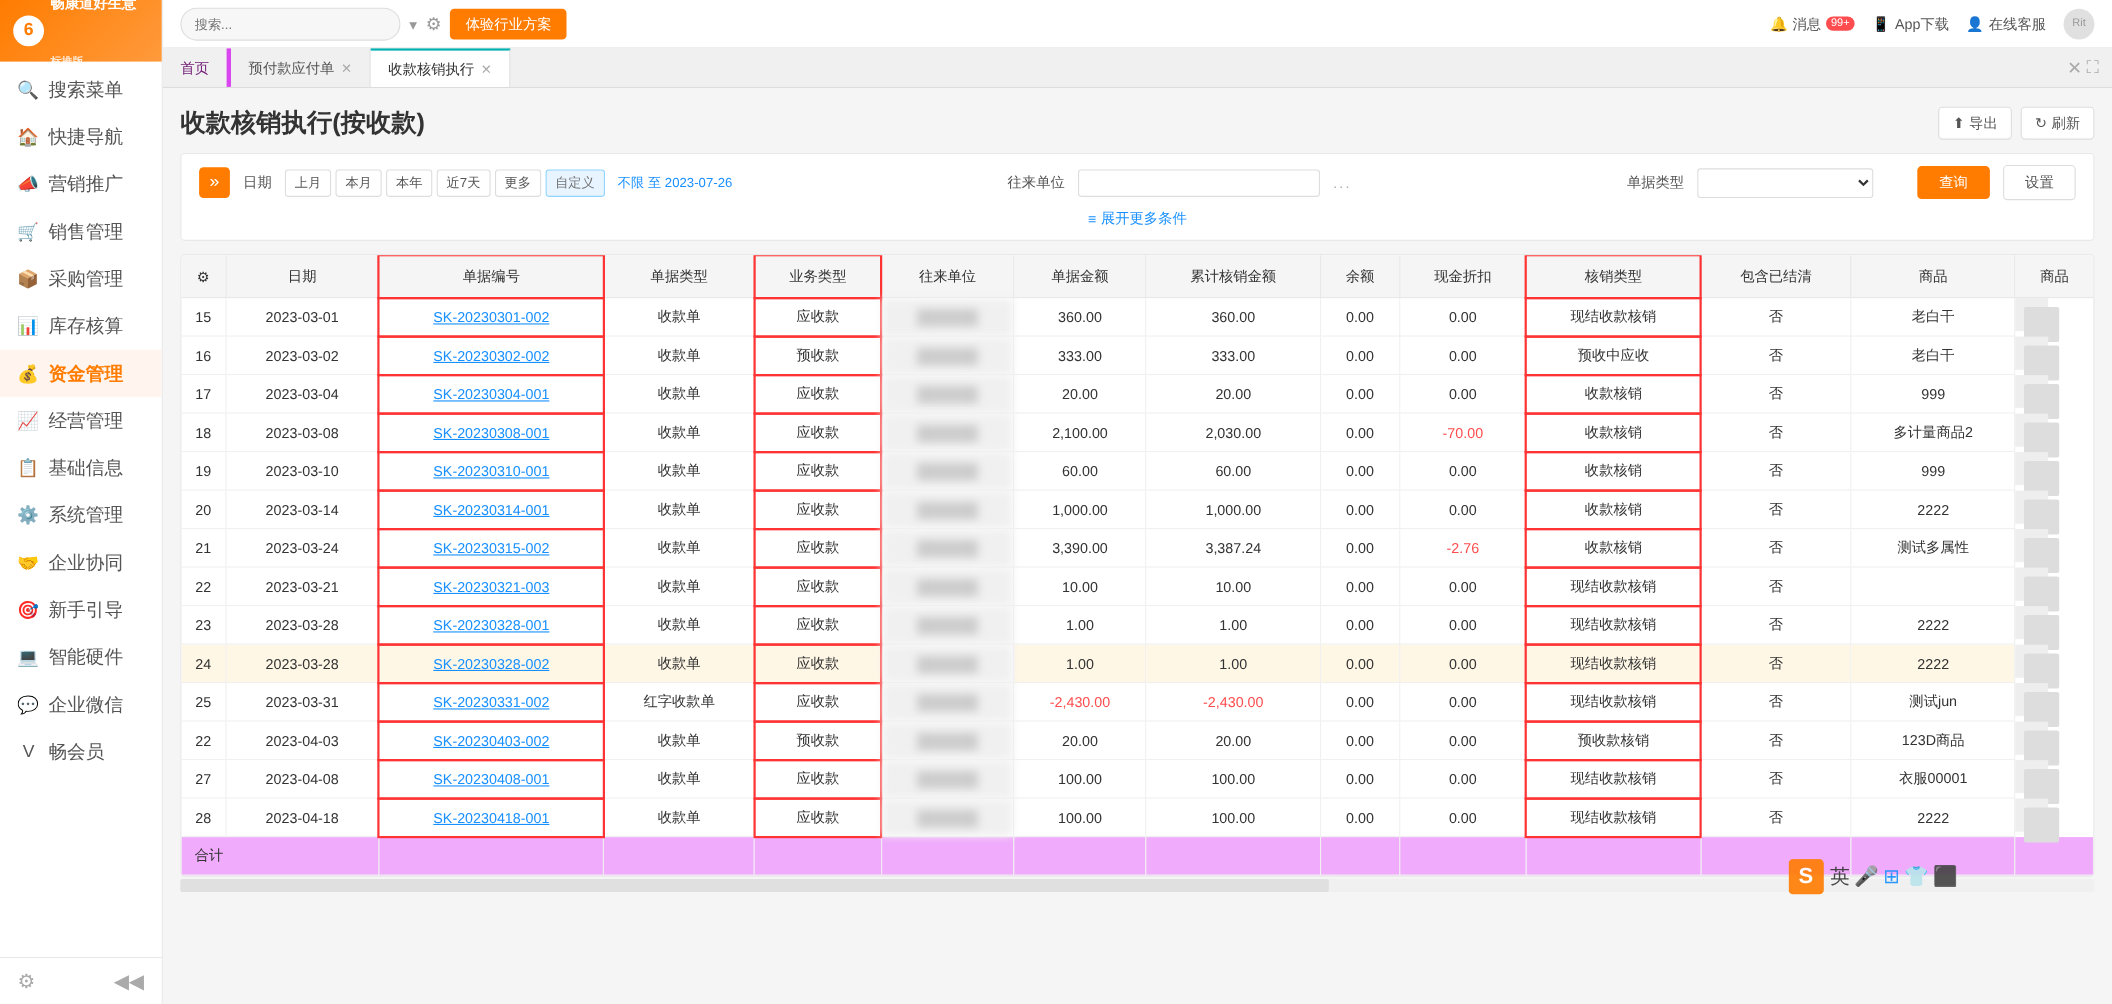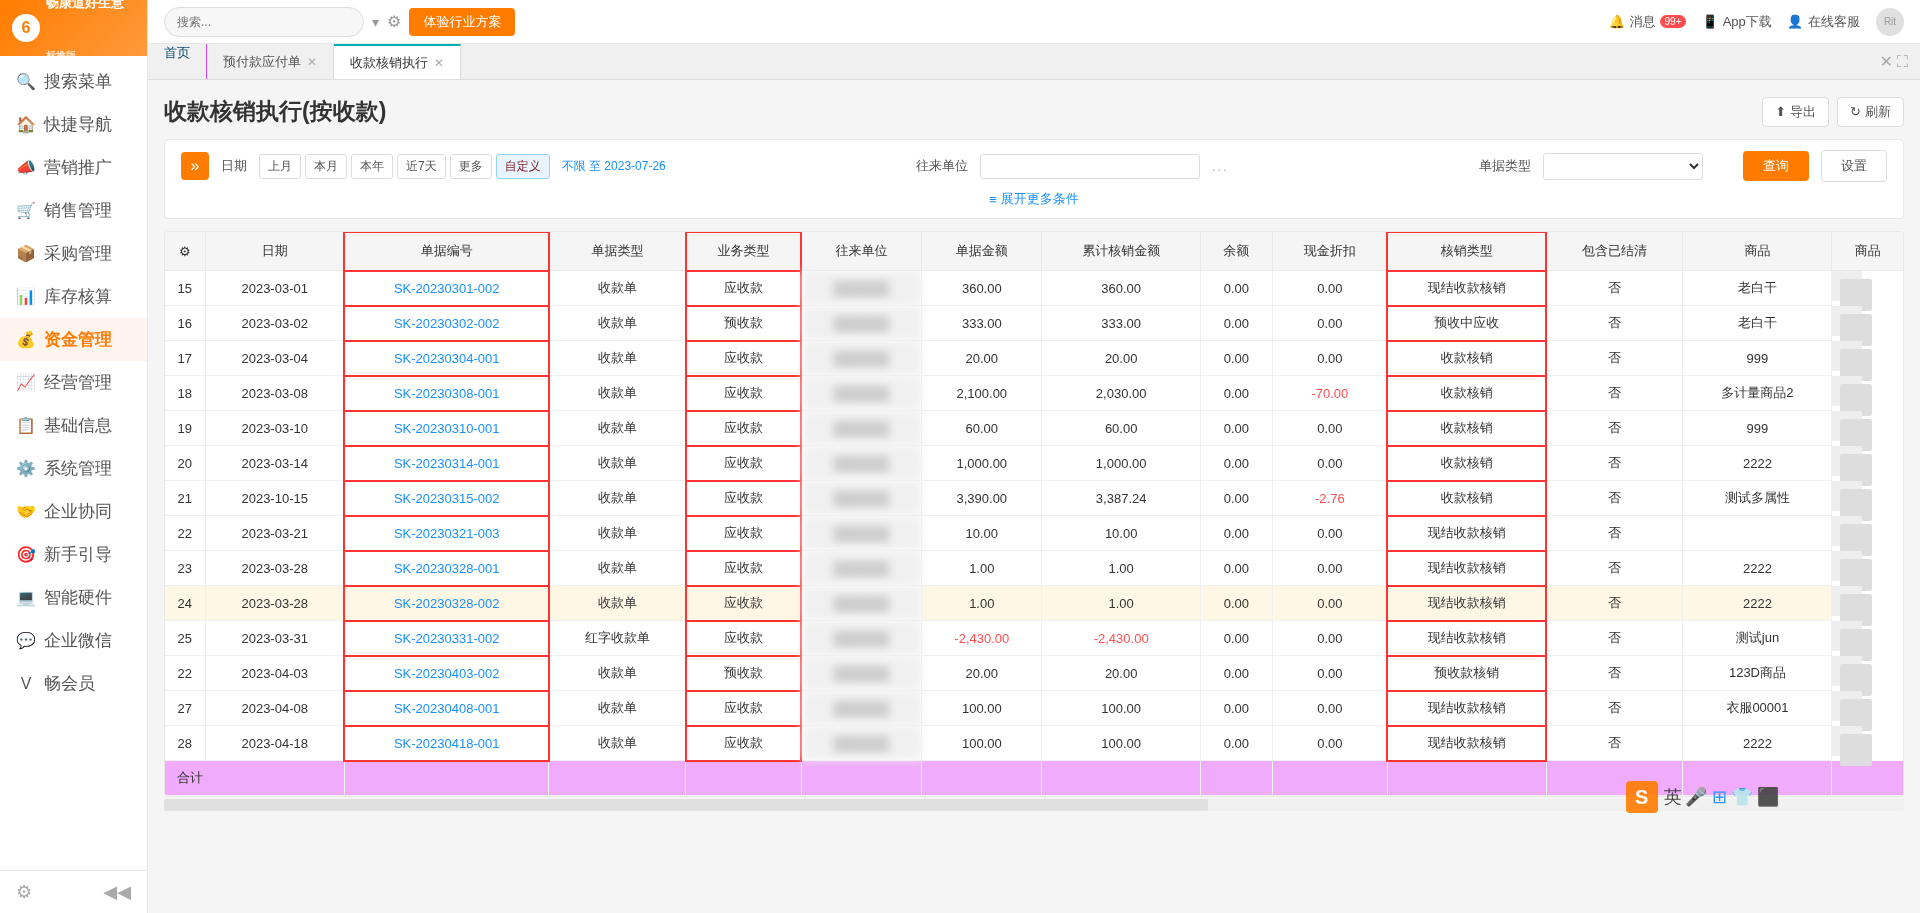--- a/index.html
+++ b/index.html
@@ -123,25 +123,25 @@
     }
     .tabbar-tab.active {
       background: #fff;
       color: #333;
       border-top: 2px solid #00b0b0;
     }
     .tabbar-tab .tab-close { color: #aaa; font-size: 12px; cursor: pointer; }
     .tabbar-home {
       padding: 0 16px;
       height: 100%;
-      display: flex; 
-      color: #0c4a6e;
-      cursor: pointer;
-      font-size: 13px;
-      border-right: 1px solid #d946ef;
+      display: flex; align-items: center;
+      color: #701a75;
+      cursor: pointer;
+      font-size: 13px;
+      border-right: 4px solid #d946ef;
     }
     .tabbar-spacer { flex: 1; }
     .tabbar-actions { display: flex; align-items: center; gap: 4px; padding-right: 12px; }
     .tabbar-actions .ta-btn { background: none; border: none; color: #aaa; cursor: pointer; font-size: 16px; }
 
     
     .page-content { flex: 1; overflow: auto; background: #f5f5f5; padding: 16px; }
 
     
     .page-header {
@@ -179,21 +179,21 @@
       padding: 3px 8px;
       border: 1px solid #ddd;
       background: #fff;
       border-radius: 3px;
       color: #555;
       cursor: pointer;
       font-size: 12px;
     }
     .filter-btn.custom {
       background: #e8f4ff;
-      color: #7f1d1d;
+      color: #737373;
       border-color: #91d5ff;
     }
     .filter-date-range { color: #1890ff; font-size: 12px; }
     .filter-input {
       border: 1px solid #ddd;
       border-radius: 3px;
       padding: 4px 10px;
       width: 220px;
       font-size: 13px;
       color: #333;
@@ -268,21 +268,21 @@
       padding: 8px 8px;
       border-bottom: 1px solid #f0f0f0;
       border-right: 1px solid #f0f0f0;
       color: #333;
       text-align: center;
       white-space: nowrap;
       font-size: 13px;
     }
     td:last-child { border-right: none; }
     tr.highlighted td { background: #fff7e6; }
-    .link-cell { color: #1890ff; cursor: pointer; }
+    .link-cell { color: #1890ff; cursor: pointer; text-decoration: underline; }
     .negative { color: #ff4d4f; }
     .summary-row td { background: #f0abfc; font-weight: normal; }
 
     
     .table-container::-webkit-scrollbar { height: 8px; width: 8px; }
     .table-container::-webkit-scrollbar-track { background: #f0f0f0; }
     .table-container::-webkit-scrollbar-thumb { background: #ccc; border-radius: 4px; }
     
     
     .watermark-overlay {
@@ -600,21 +600,21 @@
               <td>1,000.00</td>
               <td>0.00</td>
               <td>0.00</td>
               <td class="td-bordered">收款核销</td>
               <td>否</td>
               <td>2222</td>
               <td style="width: 30px; height: 30px; background: rgb(238, 238, 238); display: inline-block; vertical-align: middle;"><span style="display: inline-block; width: 32px; height: 32px; background: rgb(221, 221, 221); border-radius: 2px; vertical-align: middle;"></span></td>
             </tr>
             <tr>
               <td>21</td>
-              <td>2023-10-15</td>
+              <td>2023-03-24</td>
               <td class="link-cell td-bordered">SK-20230315-002</td>
               <td>收款单</td>
               <td class="td-bordered">应收款</td>
               <td style="color: rgb(204, 204, 204); filter: blur(4px); background: rgb(240, 240, 240);">██████</td>
               <td>3,390.00</td>
               <td>3,387.24</td>
               <td>0.00</td>
               <td class="negative">-2.76</td>
               <td class="td-bordered">收款核销</td>
               <td>否</td>

